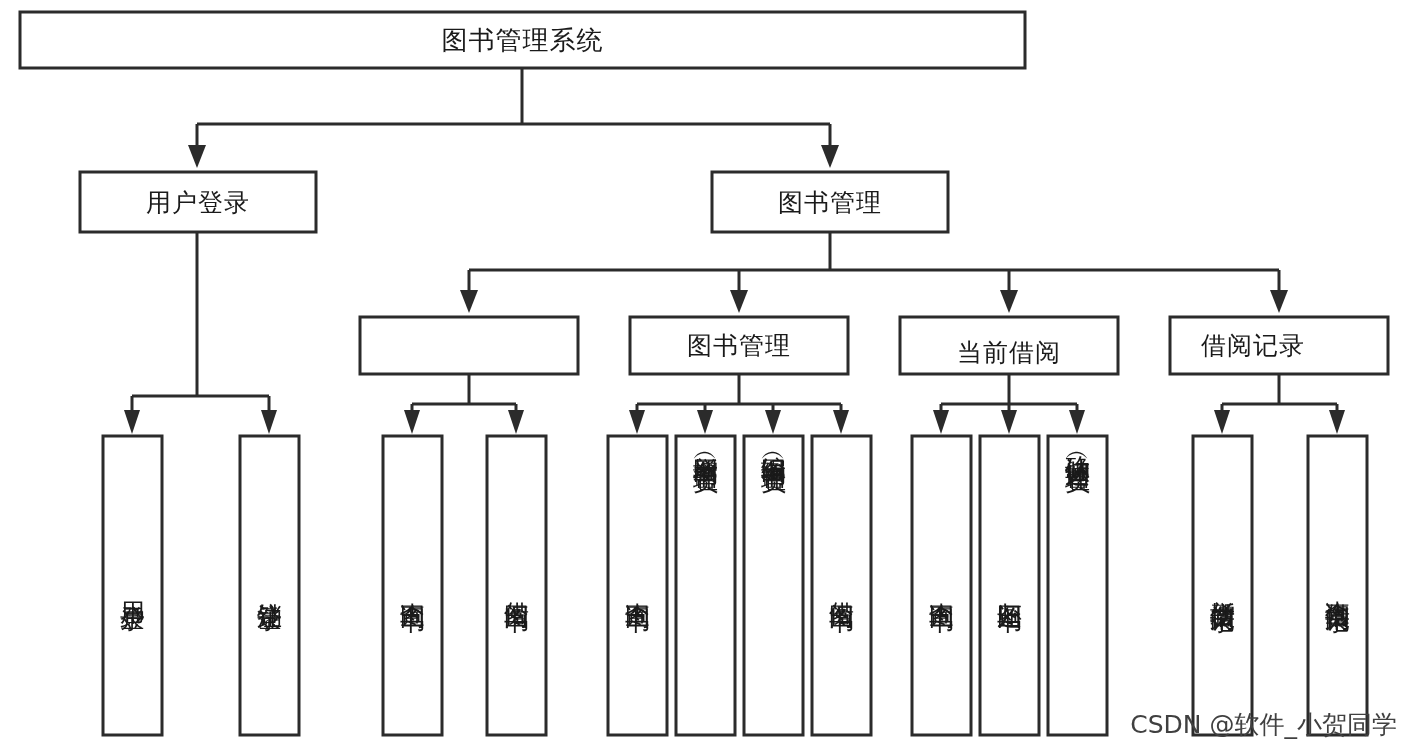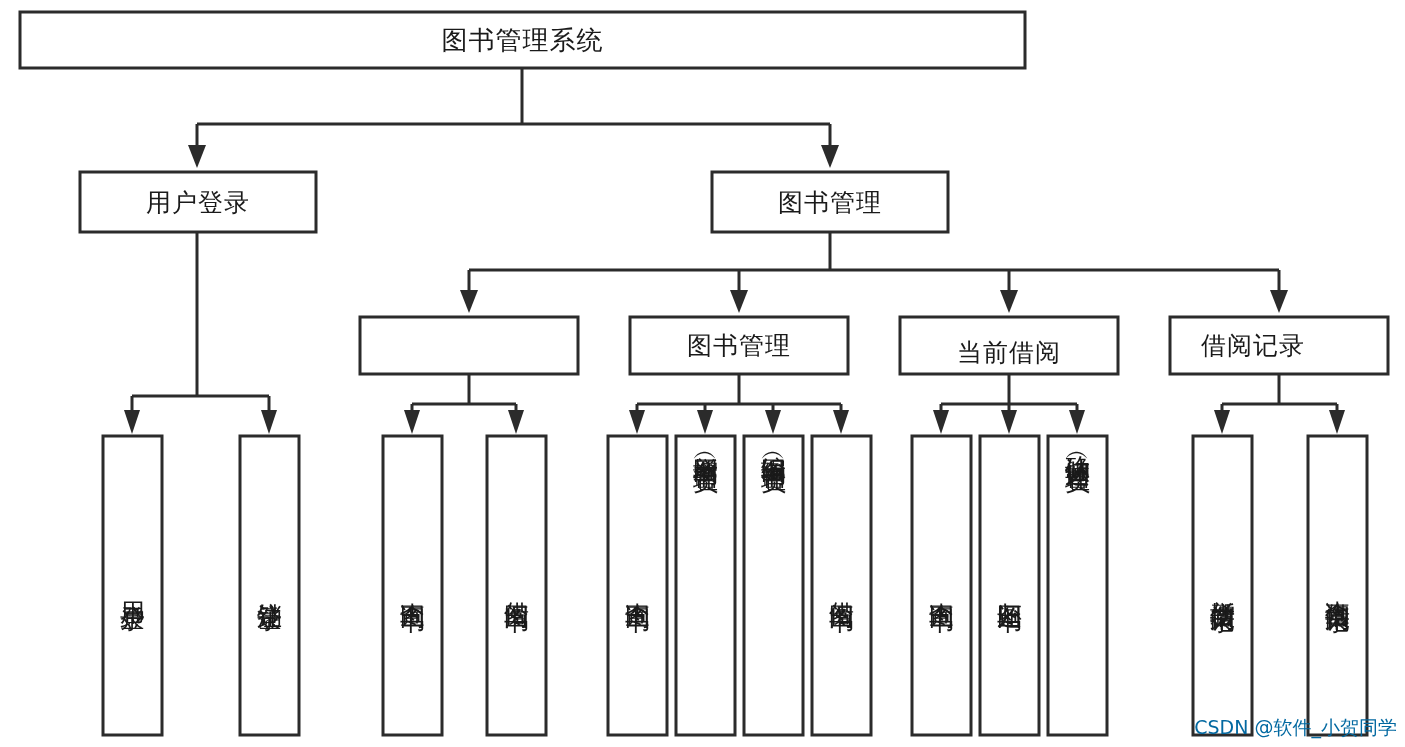--- a/index.html
+++ b/index.html
@@ -75,22 +75,22 @@
     letter-spacing: 1px;
   }
   .root-text {
     font-size: 26px;
   }
   #watermark {
     position: absolute;
     right: 8px;
     bottom: 6px;
     font-family: "DejaVu Sans", "Liberation Sans", sans-serif;
-    font-size: 19px;
-    color: #0369a1;
+    font-size: 25px;
+    color: #404040;
     white-space: nowrap;
     pointer-events: none;
   }
 </style>
 </head>
 <body>
 
 <div id="diagram-root">
 
   <svg id="tree-svg" viewBox="0 0 1405 747">

